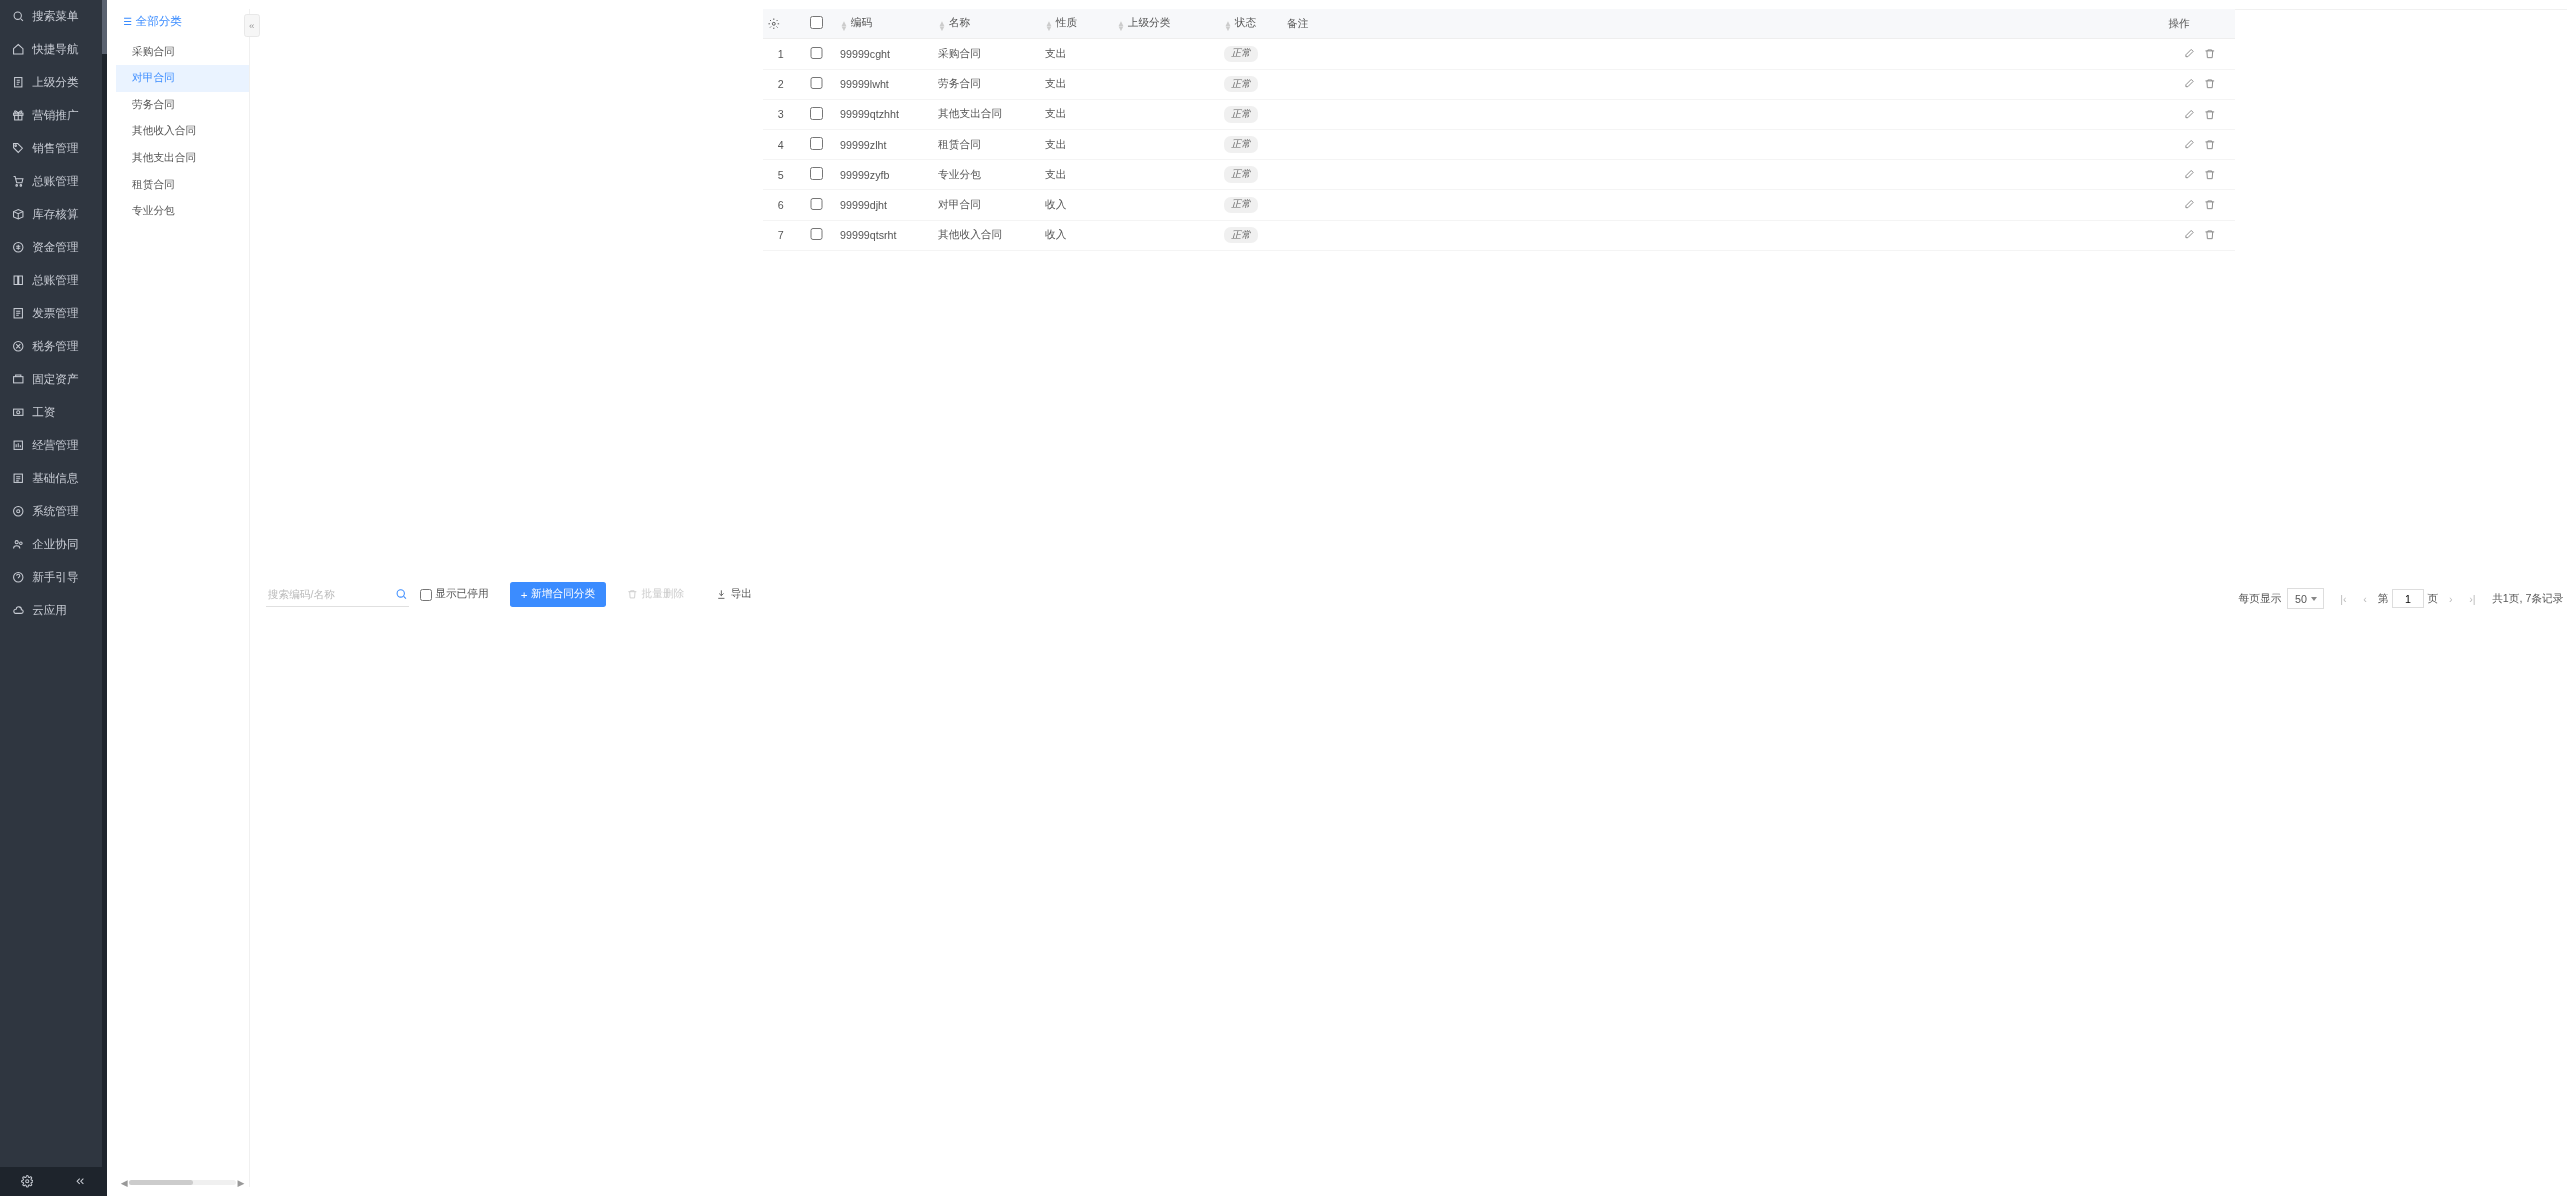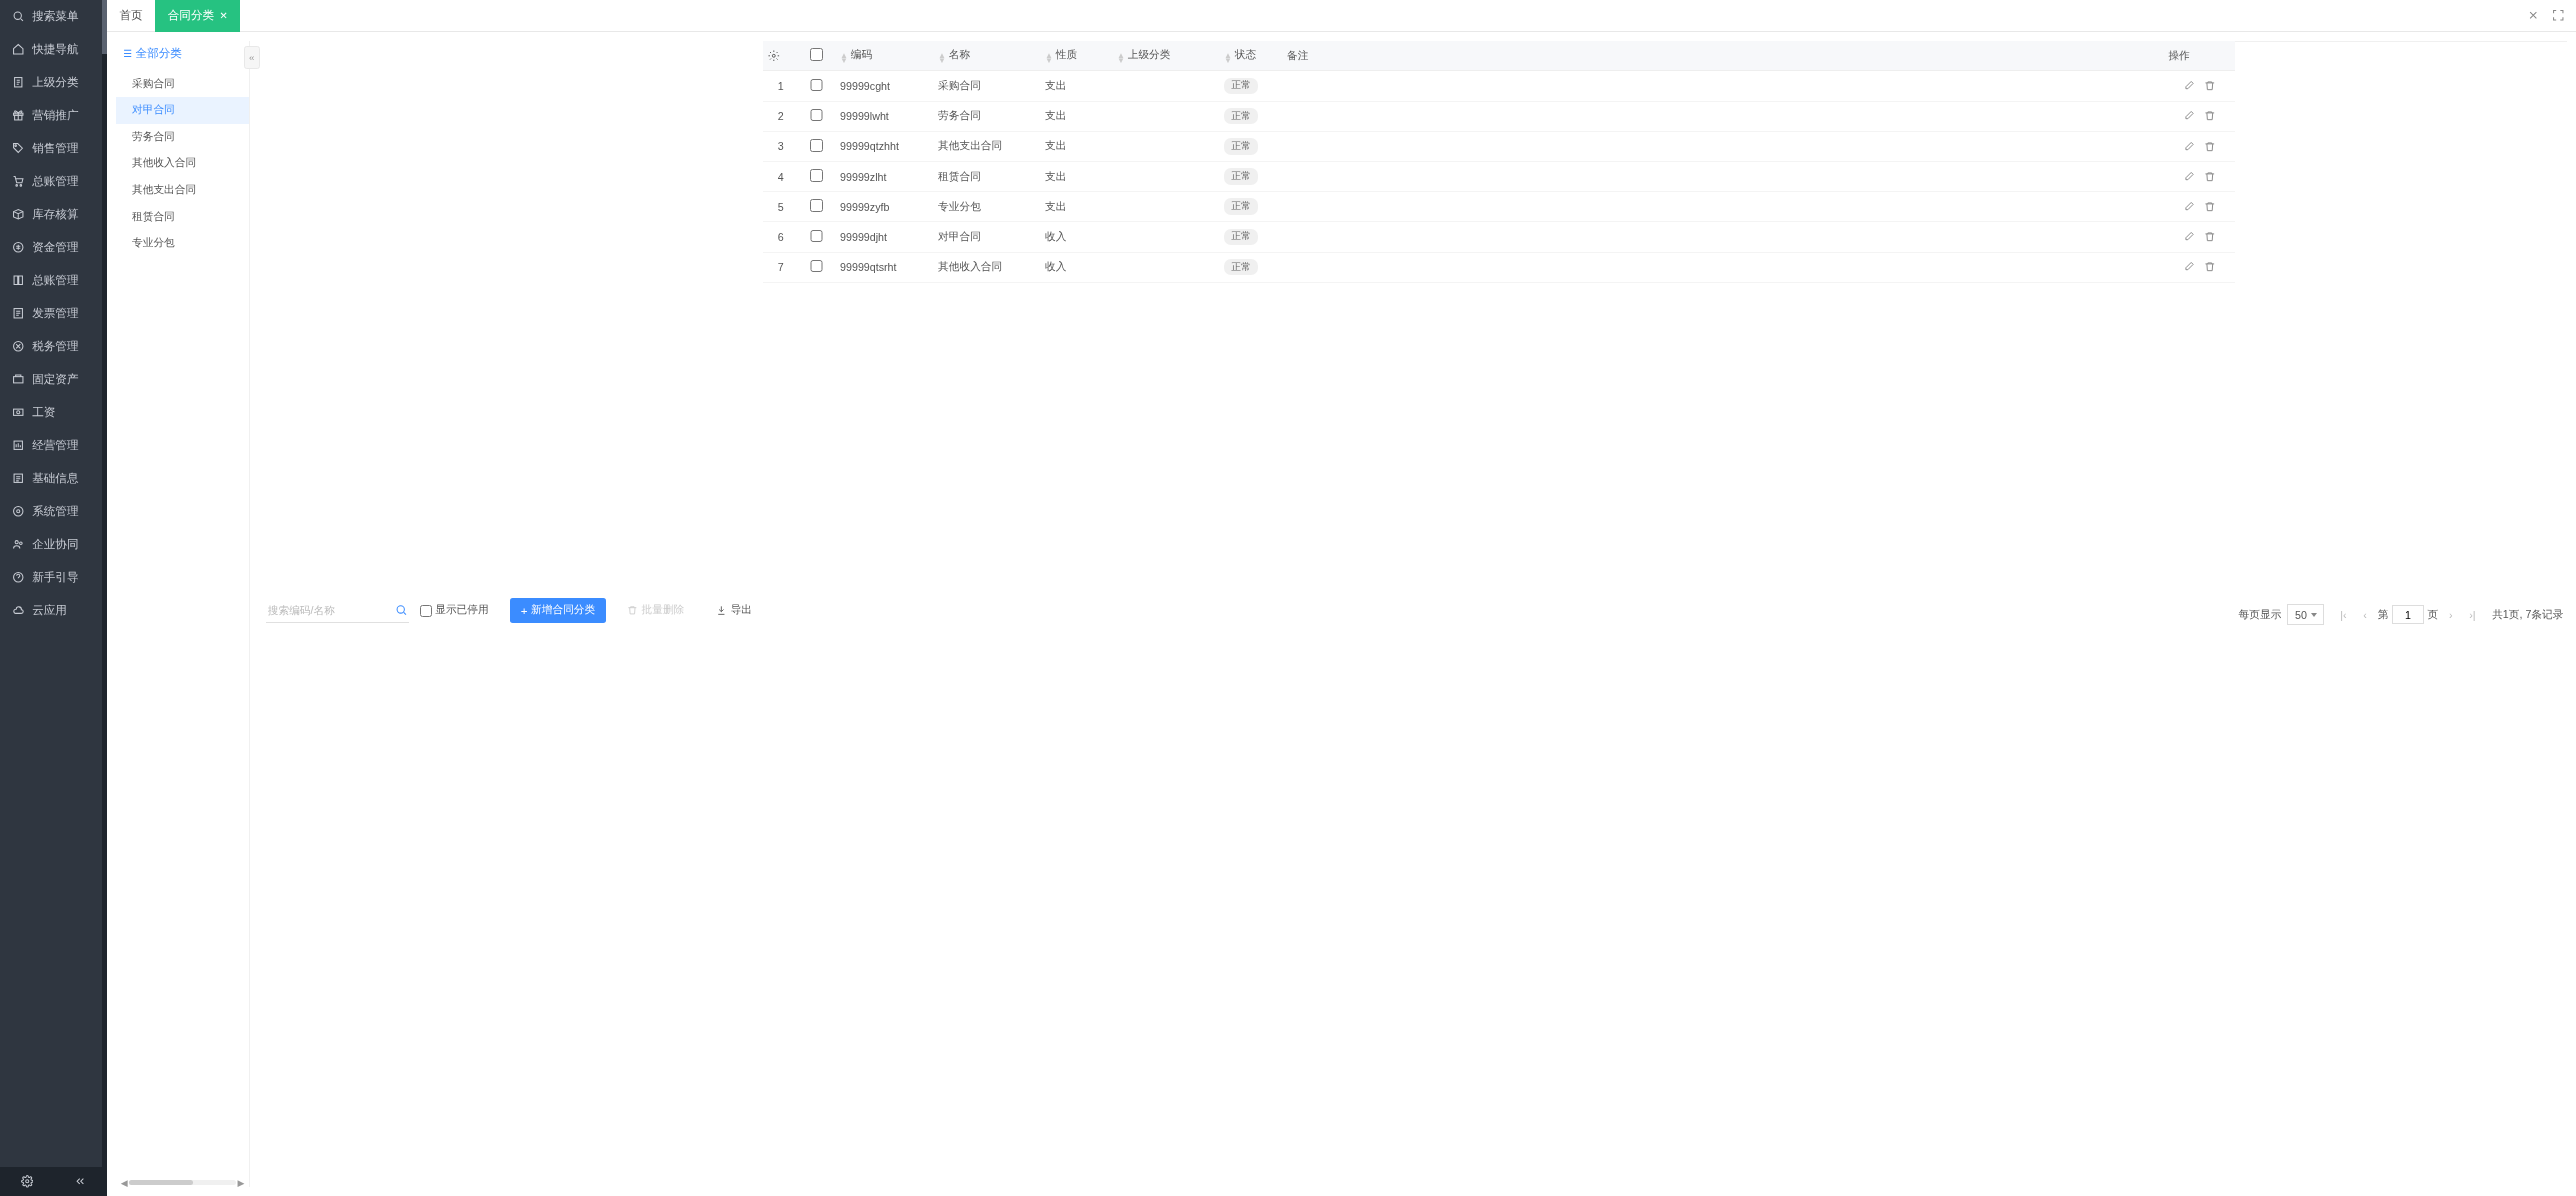--- a/index.html
+++ b/index.html
@@ -70,21 +70,21 @@
 .col-idx { width: 36px; text-align: center; }
 .col-chk { width: 36px; text-align: center; }
 .col-gear { width: 36px; text-align: center; }
 .col-code { width: 98px; }
 .col-name { width: 107px; }
 .col-nature { width: 72px; }
 .col-parent { width: 107px; }
 .col-status { width: 63px; }
 .col-ops { width: 72px; }
 .sort-icon { color: #ccc; font-size: 8px; margin-right: 2.7px; display: inline-flex; flex-direction: column; line-height: 4.5px; }
-.tag { display: inline-block; padding: 1.8px 7.2px; background: #f0f0f0; color: #666; border-radius: 7px; font-size: 9.8px; }
+.tag { display: inline-block; padding: 1.8px 7.2px; background: #f0f0f0; color: #666; border-radius: 7px; font-size: 9.8px; font-style: italic; }
 .row-ops { display: flex; gap: 9px; justify-content: center; }
 .row-op-icon { color: #888; cursor: pointer; }
 th input[type=checkbox], td input[type=checkbox] { width: 12.5px; height: 12.5px; cursor: pointer; }
 
 
 .pagination { display: flex; align-items: center; justify-content: flex-end; gap: 10.7px; padding: 9px 3.6px; border-top: 0.9px solid #f0f0f0; font-size: 10.7px; color: #555; }
 .page-size-wrap { display: flex; align-items: center; gap: 5.4px; }
 .page-size-select { height: 21.5px; border: 0.9px solid #ddd; padding: 0 16px 0 7.2px; background: #fff; position: relative; cursor: pointer; display: flex; align-items: center; }
 .page-size-select::after { content: ""; position: absolute; right: 5.4px; top: 50%; width: 0; height: 0; border-left: 3.6px solid transparent; border-right: 3.6px solid transparent; border-top: 4.5px solid #888; transform: translateY(-50%); }
 .page-nav { display: flex; align-items: center; gap: 3.6px; }
@@ -290,48 +290,20 @@
               <path d="M11 7l-5 5 5 5"></path>
               <path d="M18 7l-5 5 5 5"></path>
             </svg>
           </span>
       </div>
     </div>
   </div>
 
   <div class="main">
 
-    <div class="tabs-bar">
-      <div id="tabs-container" style="display:flex;">
-          <div class="tab">
-            <span>首页</span>
-          </div>
-          <div class="tab active">
-            <span>合同分类</span>
-            <span class="tab-close">✕</span>
-          </div>
-        </div>
-      <div class="tabs-spacer"></div>
-      <div class="tabs-right">
-        <div class="icon-btn">
-          <span>
-              <svg width="12.5" height="12.5" viewBox="0 0 24 24" fill="none" stroke="currentColor" stroke-width="2">
-                <path d="M18 6L6 18M6 6l12 12"></path>
-              </svg>
-            </span>
-        </div>
-        <div class="icon-btn">
-          <span>
-              <svg width="12.5" height="12.5" viewBox="0 0 24 24" fill="none" stroke="currentColor" stroke-width="2">
-                <path d="M3 8V3h5M21 8V3h-5M3 16v5h5M21 16v5h-5"></path>
-              </svg>
-            </span>
-        </div>
-      </div>
-    </div>
 
     <div class="content">
 
       <div class="category-panel">
         <div class="category-header">
           <span class="toggle-icon">☰</span>
           <span>全部分类</span>
         </div>
         <div class="collapse-btn">
           <span>«</span>

